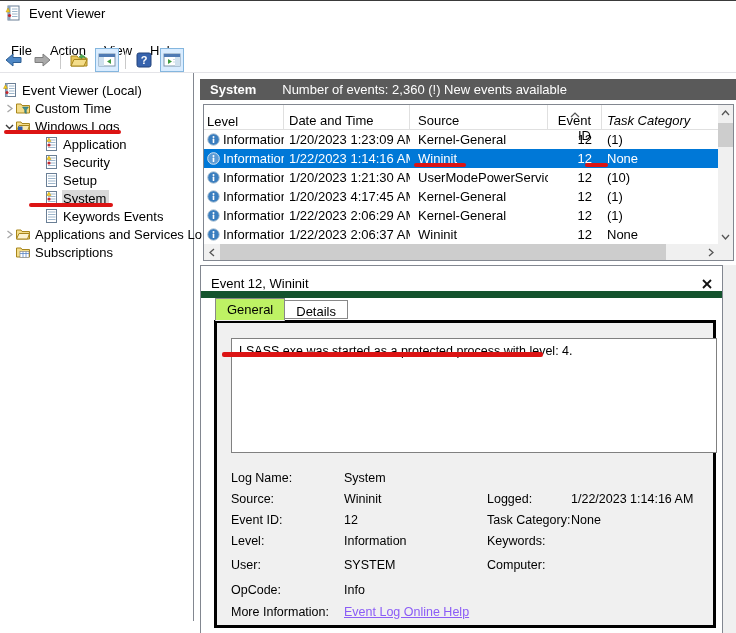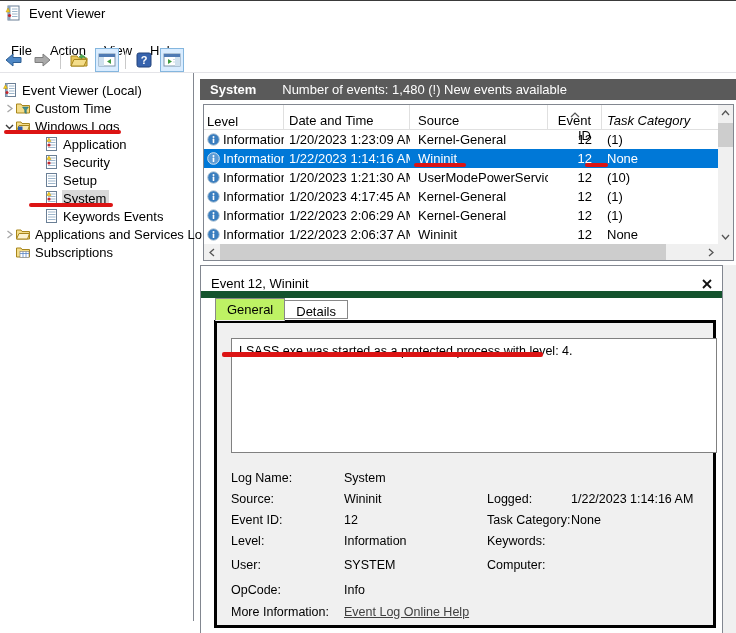--- a/index.html
+++ b/index.html
@@ -65,21 +65,21 @@
   .tabs{position:absolute;left:14px;top:32px;display:flex;z-index:2;}
   .tab{font-size:13px;padding:3px 11px 3px 11px;border:1px solid #888;background:#fff;margin-right:0;height:21px;box-sizing:border-box;}
   .tab.active{background:#bef264;border-bottom:1px solid #f0f0f0;height:23px;position:relative;top:0;}
   .tab.inactive{margin-top:2px;height:19px;border-left:none;}
   .tabpage{position:absolute;left:13px;right:6px;top:54px;bottom:5px;background:#f0f0f0;border:3px solid #000000;box-sizing:border-box;}
   .msgbox{position:absolute;left:14px;top:15px;width:486px;height:115px;background:#fff;border:1px solid #808080;box-sizing:border-box;padding:5px 7px;font-size:12.5px;}
   .detgrid{position:absolute;left:14px;top:144px;right:4px;font-size:12.5px;}
   .drow{display:flex;height:21px;align-items:center;}
   .drow.sp{margin-top:2px;height:23px;}
   .dl1{width:113px;} .dv1{width:143px;} .dl2{width:84px;} .dv2{flex:1;}
-  .dlink{color:#404040;text-decoration:underline;}
+  .dlink{color:#8b5cf6;text-decoration:underline;}
   
   .redline{position:absolute;height:4px;background:#dc1414;border-radius:2px;z-index:50;}
   .rl-winlogs{left:4px;top:129px;width:117px;}
   .rl-system{left:29px;top:202px;width:84px;}
   .rl-wininit{left:414px;top:162px;width:52px;}
   .rl-eid{left:585px;top:162px;width:23px;}
   .rl-msg{left:222px;top:351px;width:321px;height:5px;}
 </style>
 </head>
 <body>
@@ -298,21 +298,21 @@
         <line x1="10" y1="6.5" x2="10" y2="12.5" stroke="#5b87c5" stroke-width="0.8"></line>
       </svg>
       <span class="node-inner">
           <span>Subscriptions</span>
         </span>
     </div>
   </div>
 
   <div class="sysheader">
     <span class="t">System</span>
-    <span class="s">Number of events: 1,480 (!) New events available</span>
+    <span class="s">Number of events: 2,360 (!) New events available</span>
   </div>
 
   <div class="tablewrap">
     <div class="thead">
       <div class="th c-level">
           <span>Level</span>
         </div>
       <div class="th c-date"><span>Date and Time</span></div>
       <div class="th c-source"><span>Source</span></div>
       <div class="th c-eid">

